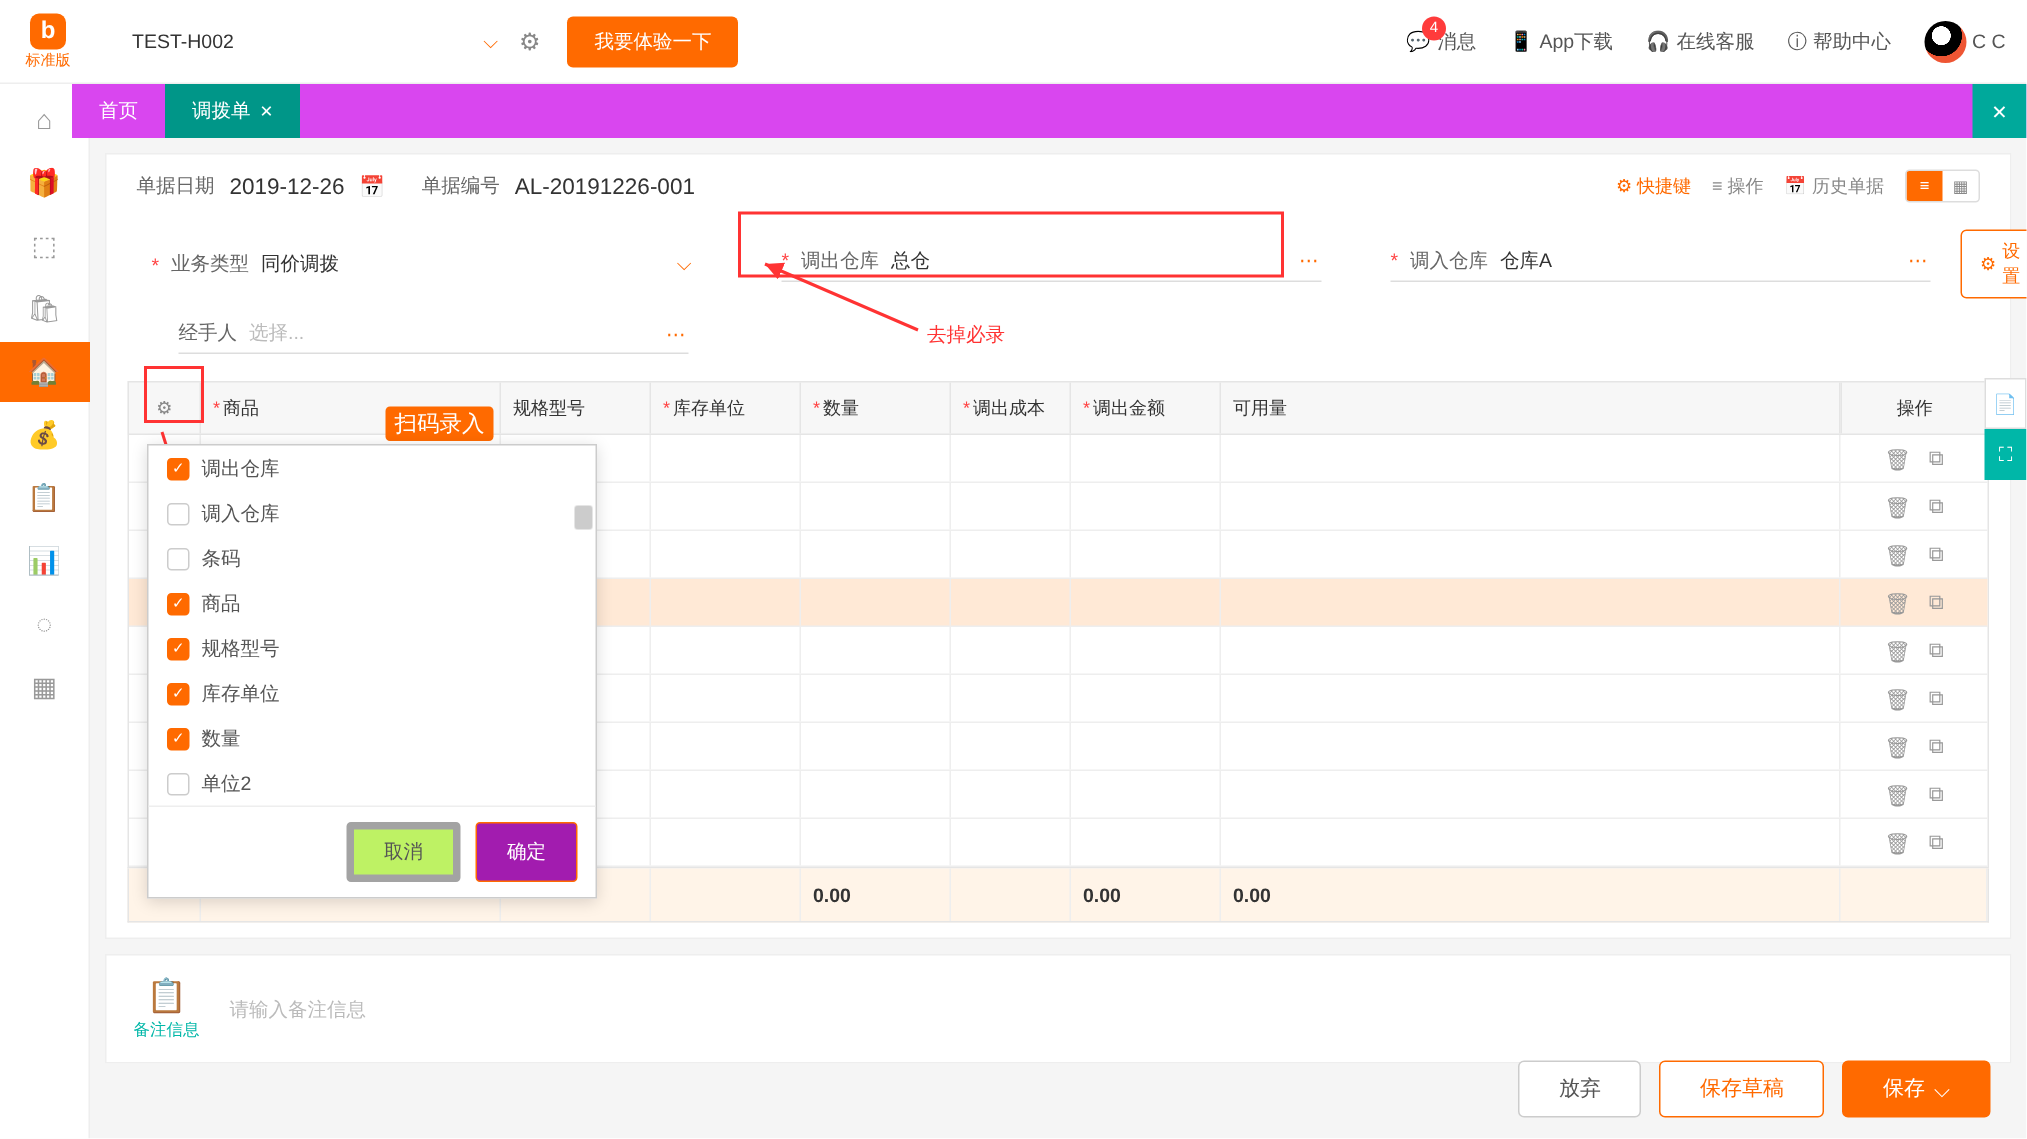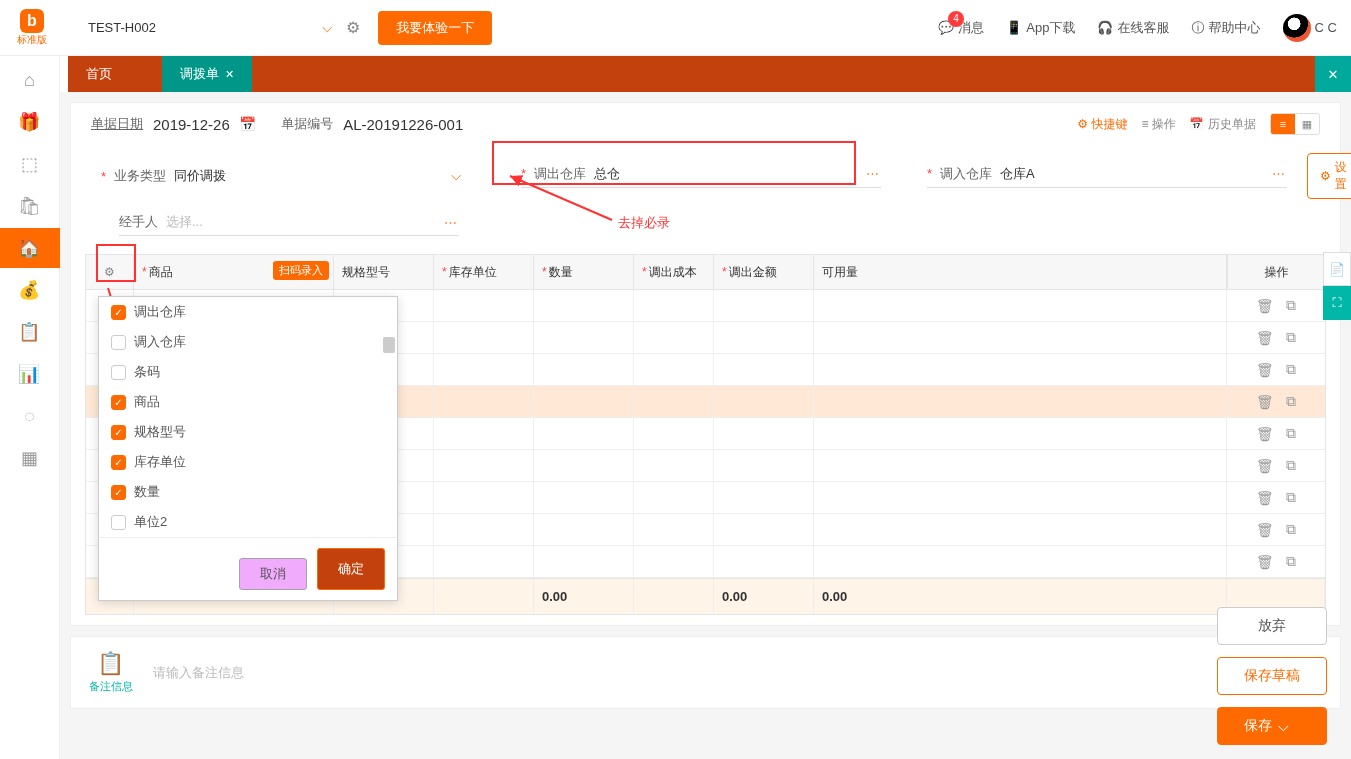--- a/index.html
+++ b/index.html
@@ -17,32 +17,32 @@
 .top-link { display: flex; align-items: center; gap: 4px; cursor: pointer; font-size: 13px; position: relative; }
 .badge { position: absolute; top: -8px; left: 10px; background: #ff3b3b; color: #fff; border-radius: 50%; width: 16px; height: 16px; font-size: 10px; display: flex; align-items: center; justify-content: center; }
 .avatar { width: 28px; height: 28px; border-radius: 50%; background: radial-gradient(circle at 40% 35%, #fff 25%, #000 26% 55%, #e53 56%); }
 
 
 .left-rail { position: absolute; left: 0; top: 56px; width: 60px; bottom: 0; border-right: 1px solid #eee; display: flex; flex-direction: column; align-items: center; padding-top: 4px; gap: 2px; }
 .rail-item { width: 60px; height: 40px; display: flex; align-items: center; justify-content: center; color: #999; font-size: 18px; cursor: pointer; }
 .rail-item.active { background: #ff6a00; color: #fff; }
 
 
-.tab-bar { position: absolute; left: 68px; right: 0; top: 56px; height: 36px; background: #c2410c; display: flex; align-items: stretch; gap: 32px; }
+.tab-bar { position: absolute; left: 48px; right: 0; top: 56px; height: 36px; background: #d946ef; display: flex; align-items: stretch; }
 .tab { padding: 0 18px; display: flex; align-items: center; color: #fff; font-size: 13px; cursor: pointer; gap: 6px; }
 .tab.active { background: #009688; }
 .tab .close { font-size: 11px; }
 .tab-bar .right-close { margin-left: auto; width: 36px; display: flex; align-items: center; justify-content: center; color: #fff; cursor: pointer; background: #00a99b; }
 
 
 .content { position: absolute; left: 60px; right: 0; top: 92px; bottom: 0; background: #f5f5f5; padding: 10px; }
 .panel { background: #fff; border: 1px solid #eee; padding: 10px 14px; }
 
 .doc-header { display: flex; align-items: center; gap: 10px; padding: 0 6px 8px; }
-.doc-header .label { color: #666; text-decoration: underline; }
+.doc-header .label { color: #666; }
 .doc-header .date { color: #333; font-size: 15px; }
 .doc-header .cal-icon { color: #ff6a00; font-size: 14px; }
 .doc-header .docno-lbl { margin-left: 14px; color: #666; }
 .doc-header .docno { font-size: 15px; }
 .doc-header .right-tools { margin-left: auto; display: flex; align-items: center; gap: 14px; color: #888; font-size: 12px; }
 .right-tools .orange { color: #ff6a00; }
 .view-toggle { display: flex; border: 1px solid #ddd; border-radius: 3px; overflow: hidden; }
 .view-toggle span { width: 24px; height: 20px; display: flex; align-items: center; justify-content: center; font-size: 11px; }
 .view-toggle span.on { background: #ff6a00; color: #fff; }
 
@@ -62,21 +62,21 @@
 .red-box { position: absolute; border: 2px solid #f33; }
 .arrow-svg { position: absolute; pointer-events: none; }
 
 
 .tbl-wrap { position: relative; margin-top: 8px; }
 .tbl-head { display: flex; background: #f7f7f7; border: 1px solid #e5e5e5; height: 36px; align-items: stretch; }
 .th { border-right: 1px solid #e5e5e5; display: flex; align-items: center; padding: 0 8px; font-size: 12px; color: #333; }
 .th .req { color: #f44; margin-right: 2px; }
 .th-gear { width: 48px; justify-content: center; color: #888; cursor: pointer; }
 .th-product { width: 200px; position: relative; }
-.scan-badge { position: absolute; right: 4px; top: 6px; background: #ff6a00; color: #fff; font-size: 11px; padding: 2px 6px; border-radius: 3px; }
+.scan-badge { position: absolute; right: 4px; top: 16px; background: #ff6a00; color: #fff; font-size: 15px; padding: 2px 6px; border-radius: 3px; }
 .th-spec { width: 100px; }
 .th-unit { width: 100px; }
 .th-qty { width: 100px; }
 .th-cost { width: 80px; }
 .th-amt { width: 100px; }
 .th-avail { flex: 1; }
 .th-ops { width: 98px; justify-content: center; border-left: 1px solid #e5e5e5; border-right: none; }
 
 .tbl-body { border: 1px solid #e5e5e5; border-top: none; }
 .tr { display: flex; height: 32px; border-bottom: 1px solid #eee; align-items: stretch; }
@@ -100,32 +100,32 @@
 
 .col-popup { position: absolute; left: 13px; top: 42px; width: 300px; background: #fff; border: 1px solid #ccc; box-shadow: 0 2px 10px rgba(0,0,0,0.15); z-index: 50; }
 .col-popup .ph { padding: 10px 12px; font-size: 13px; color: #333; }
 .col-popup .ph .hint { color: #aaa; font-size: 12px; }
 .col-popup .plist { max-height: 240px; overflow-y: auto; padding: 0 12px 4px; }
 .col-popup .pitem { display: flex; align-items: center; gap: 8px; padding: 6px 0; font-size: 13px; color: #555; }
 .col-popup .cb { width: 15px; height: 15px; border: 1px solid #ccc; border-radius: 3px; display: inline-flex; align-items: center; justify-content: center; font-size: 10px; }
 .col-popup .cb.on { background: #ff6a00; border-color: #ff6a00; color: #fff; }
 .col-popup .pfoot { display: flex; justify-content: flex-end; gap: 10px; padding: 10px 12px; border-top: 1px solid #eee; }
 .col-popup .pfoot button { padding: 6px 20px; border-radius: 3px; font-size: 13px; cursor: pointer; }
-.col-popup .pfoot .cancel { background: #f0abfc; border: 1px solid #a3a3a3; color: #555; margin-top: 10px; }
-.col-popup .pfoot .ok { background: #c2410c; border: 1px solid #ff6a00; color: #fff; }
+.col-popup .pfoot .cancel { background: #bef264; border: 5px solid #a3a3a3; color: #555; }
+.col-popup .pfoot .ok { background: #a21caf; border: 1px solid #ff6a00; color: #fff; }
 .col-popup .scrollbar { position: absolute; right: 2px; top: 40px; width: 12px; height: 16px; background: #ccc; border-radius: 2px; }
 
 
 .remark-panel { margin-top: 10px; background: #fff; border: 1px solid #eee; display: flex; align-items: center; padding: 14px 18px; gap: 20px; }
 .remark-icon { display: flex; flex-direction: column; align-items: center; color: #00b7a8; font-size: 11px; gap: 2px; }
 .remark-icon .ic { font-size: 22px; }
 .remark-input { flex: 1; color: #bbb; }
 
 
-.footer-btns { position: absolute; right: 24px; bottom: 14px; display: flex; gap: 12px; flex-direction: column; }
+.footer-btns { position: absolute; right: 24px; bottom: 14px; display: flex; gap: 12px; }
 .footer-btns button { padding: 9px 26px; border-radius: 4px; font-size: 14px; cursor: pointer; }
 .btn-discard { background: #fff; border: 1px solid #ccc; color: #555; }
 .btn-draft { background: #fff; border: 1px solid #ff6a00; color: #ff6a00; }
 .btn-save { background: #ff6a00; border: 1px solid #ff6a00; color: #fff; display: flex; align-items: flex-end; gap: 6px; }
 
 
 .right-float { position: absolute; right: 0; top: 320px; display: flex; flex-direction: column; }
 .right-float .f1 { width: 28px; height: 34px; background: #fff; border: 1px solid #ddd; display: flex; align-items: center; justify-content: center; color: #888; }
 .right-float .f2 { width: 28px; height: 34px; background: #00b7a8; display: flex; align-items: center; justify-content: center; color: #fff; }
 

